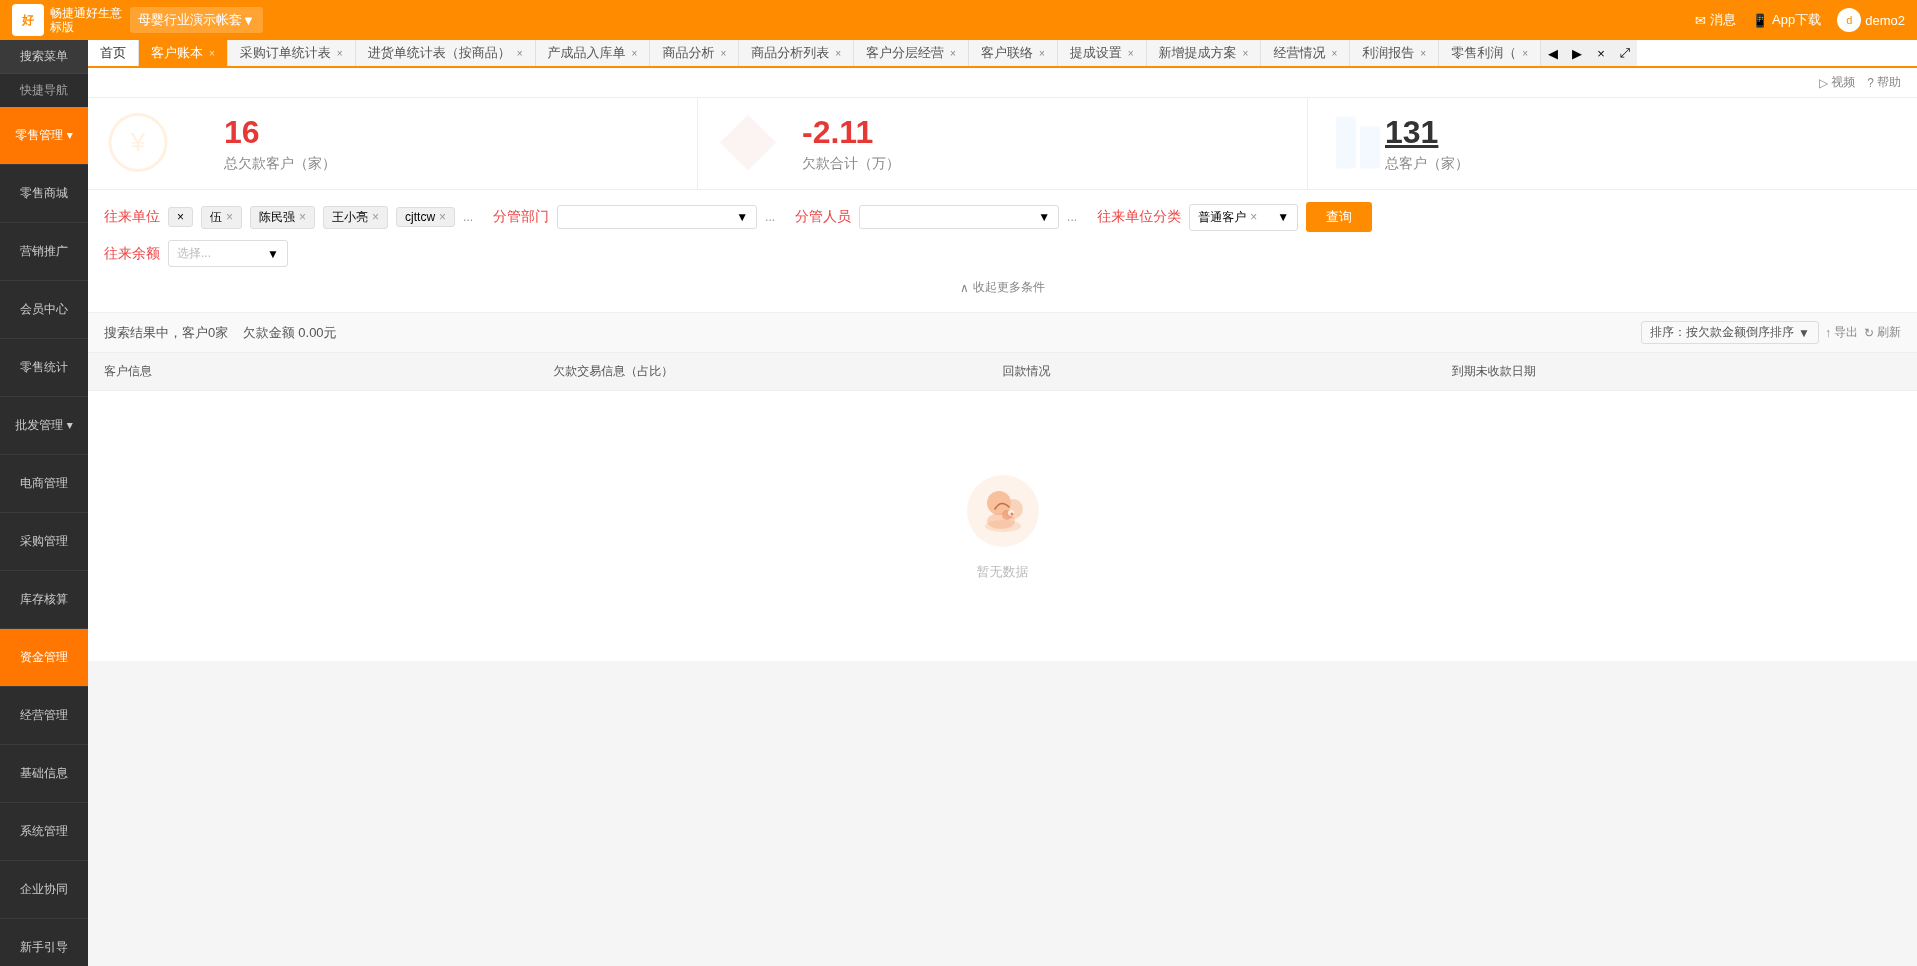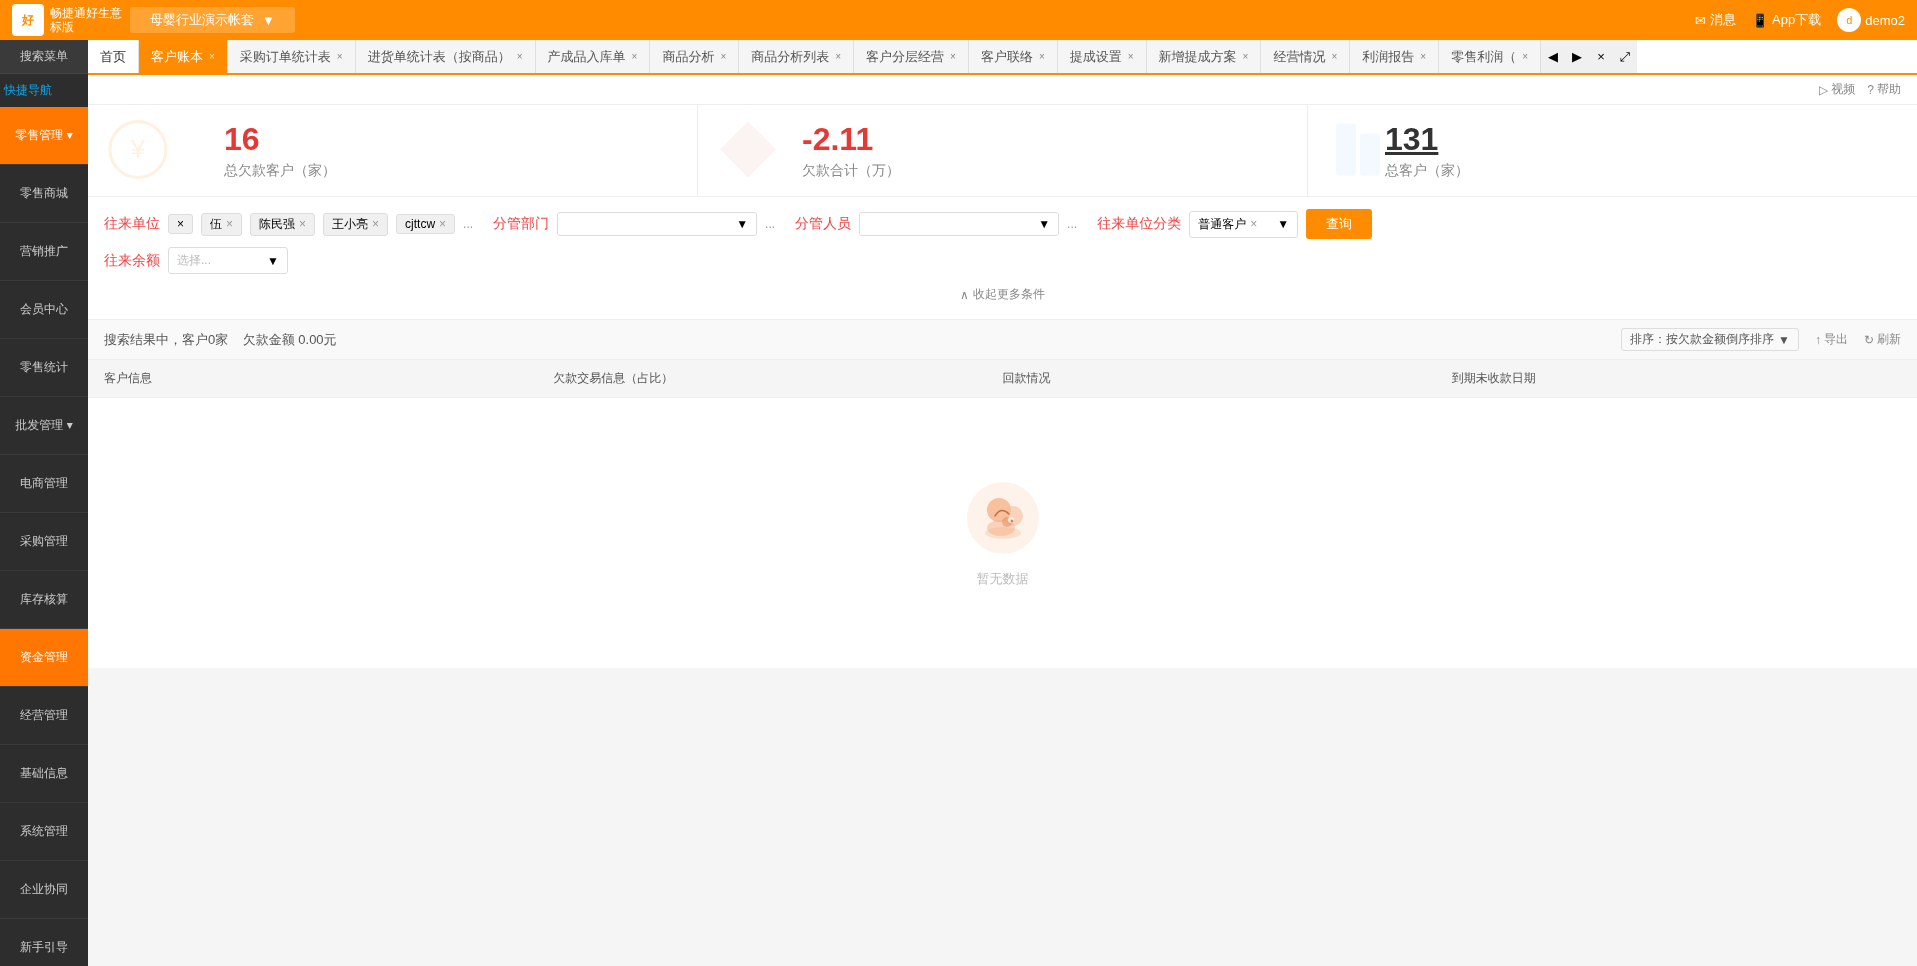--- a/index.html
+++ b/index.html
@@ -4,39 +4,39 @@
   <style>
     * { box-sizing: border-box; margin: 0; padding: 0; }
     body { font-family: 'Microsoft YaHei', Arial, sans-serif; font-size: 13px; background: #f5f5f5; display: flex; flex-direction: column; height: 100vh; overflow: hidden; }
 
     
     .top-bar { height: 40px; background: #ff8c00; display: flex; align-items: center; justify-content: space-between; padding: 0 12px; flex-shrink: 0; }
     .top-bar-left { display: flex; align-items: center; gap: 8px; }
     .logo-area { display: flex; align-items: center; gap: 6px; }
     .logo-icon { width: 32px; height: 32px; background: #fff; border-radius: 4px; display: flex; align-items: center; justify-content: center; color: #ff8c00; font-weight: bold; font-size: 12px; }
     .logo-text { color: #fff; font-size: 12px; line-height: 1.2; }
-    .store-selector { background: rgba(255,255,255,0.2); border: none; color: #fff; padding: 4px 20px; border-radius: 3px; font-size: 13px; display: flex; align-items: center; gap: 8px; cursor: pointer; }
+    .store-selector { background: rgba(255,255,255,0.2); border: none; color: #fff; padding: 4px 8px; border-radius: 3px; font-size: 13px; display: flex; align-items: center; gap: 0; cursor: pointer; }
     .top-bar-right { display: flex; align-items: center; gap: 16px; color: #fff; font-size: 13px; }
     .top-bar-right span { display: flex; align-items: center; gap: 4px; cursor: pointer; }
 
     
     .main-layout { display: flex; flex: 1; overflow: hidden; }
 
     
     .sidebar { width: 88px; background: #2d2d2d; display: flex; flex-direction: column; flex-shrink: 0; overflow-y: auto; }
     .sidebar-search { padding: 8px; background: #3a3a3a; color: #ccc; text-align: center; font-size: 12px; cursor: pointer; border-bottom: 1px solid #444; }
     .sidebar-item { padding: 20px 4px; text-align: center; color: #ccc; font-size: 12px; cursor: pointer; border-bottom: 1px solid #3a3a3a; }
     .sidebar-item.active { background: #ff7700; color: #fff; }
-    .sidebar-nav-label { padding: 8px 4px; text-align: left; color: #0ea5e9; font-size: 12px; cursor: pointer; }
+    .sidebar-nav-label { padding: 8px 4px; text-align: center; color: #a3a3a3; font-size: 12px; cursor: pointer; }
 
     
     .content-area { flex: 1; display: flex; flex-direction: column; overflow: hidden; }
 
     
-    .tab-bar { background: #fff; display: flex; align-items: center; height: 35px; border-bottom: 2px solid #ff8c00; flex-shrink: 0; overflow: hidden; }
+    .tab-bar { background: #fff; display: flex; align-items: center; height: 28px; border-bottom: 2px solid #ff8c00; flex-shrink: 0; overflow: hidden; }
     .tab-item { padding: 0 12px; height: 36px; display: flex; align-items: center; gap: 6px; font-size: 13px; cursor: pointer; border-right: 1px solid #e0e0e0; white-space: nowrap; flex-shrink: 0; }
     .tab-item.home { background: #fff; color: #333; }
     .tab-item.active { background: #ff8c00; color: #fff; }
     .tab-item.regular { background: #f5f5f5; color: #555; }
     .tab-item .close-btn { font-size: 10px; opacity: 0.7; }
     .tab-nav-btn { width: 24px; height: 36px; display: flex; align-items: center; justify-content: center; cursor: pointer; background: #f0f0f0; flex-shrink: 0; }
 
     
     .page-content { flex: 1; overflow-y: auto; background: #f5f5f5; }
 
@@ -56,21 +56,21 @@
     .filter-tag { background: #f0f0f0; border: 1px solid #ddd; border-radius: 3px; padding: 2px 8px; font-size: 12px; display: inline-flex; align-items: center; gap: 4px; }
     .filter-tag .x { cursor: pointer; color: #999; }
     .filter-select { border: 1px solid #ddd; border-radius: 3px; padding: 4px 8px; font-size: 12px; display: inline-flex; align-items: center; gap: 20px; min-width: 100px; cursor: pointer; background: #fff; }
     .filter-input-wide { border: 1px solid #ddd; border-radius: 3px; padding: 4px 8px; font-size: 12px; min-width: 200px; display: inline-flex; align-items: center; gap: 4px; cursor: pointer; background: #fff; }
     .more-btn { color: #999; cursor: pointer; font-size: 12px; }
     .collapse-btn { color: #888; font-size: 12px; cursor: pointer; display: flex; align-items: center; gap: 4px; justify-content: center; padding: 4px; }
     .query-btn { background: #ff8c00; color: #fff; border: none; padding: 6px 20px; border-radius: 3px; cursor: pointer; font-size: 13px; }
 
     
     .results-bar { background: #f9f9f9; padding: 8px 16px; display: flex; align-items: center; justify-content: space-between; border-bottom: 1px solid #eee; font-size: 13px; color: #555; }
-    .results-bar-right { display: flex; align-items: center; gap: 16px; }
+    .results-bar-right { display: flex; align-items: center; gap: 6px; }
     .sort-select { border: 1px solid #ddd; border-radius: 3px; padding: 2px 8px; font-size: 12px; cursor: pointer; display: flex; align-items: center; gap: 4px; }
     .action-btn { color: #888; font-size: 12px; cursor: pointer; display: flex; align-items: center; gap: 3px; }
 
     
     .data-table { width: 100%; background: #fff; }
     .table-header { display: grid; grid-template-columns: 2fr 2fr 2fr 2fr; padding: 10px 16px; background: #f5f5f5; border-bottom: 1px solid #eee; }
     .table-header-cell { font-size: 12px; color: #555; font-weight: normal; }
 
     
     .empty-state { display: flex; flex-direction: column; align-items: center; justify-content: center; padding: 80px 0; background: #fff; }

